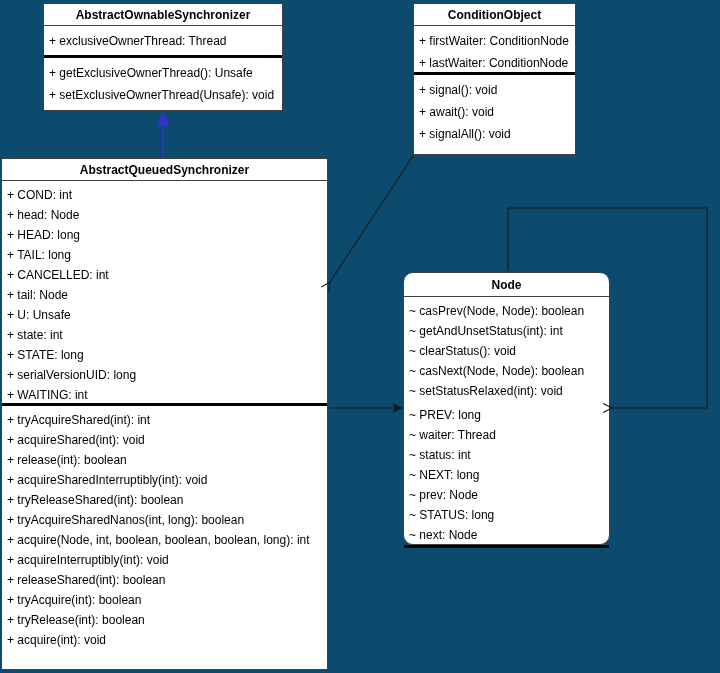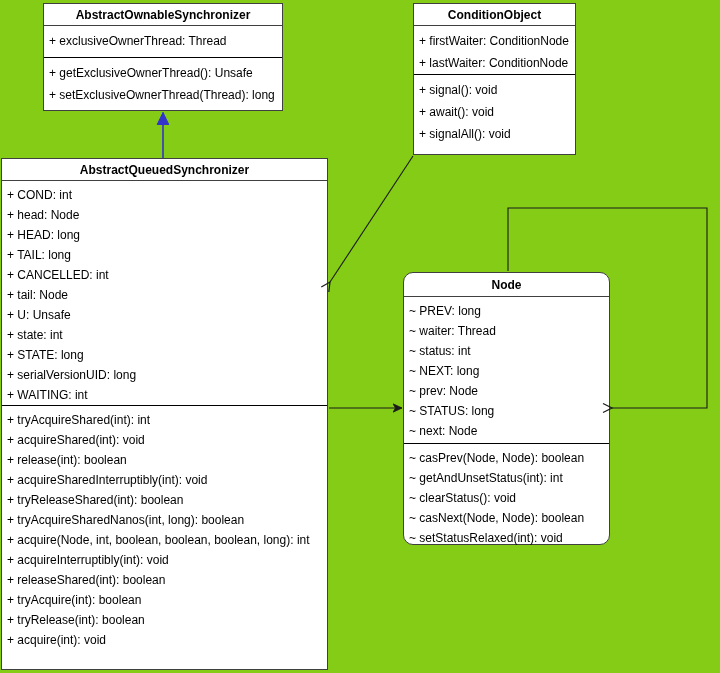--- a/index.html
+++ b/index.html
@@ -5,21 +5,21 @@
   html, body {
     margin: 0;
     padding: 0;
     background: #ffffff;
     font-family: "Liberation Sans", sans-serif;
   }
   .canvas {
     position: relative;
     width: 720px;
     height: 673px;
-    background: #84cc16;
+    background: #0c4a6e;
     overflow: hidden;
   }
   .uml-class {
     position: absolute;
     box-sizing: border-box;
     background: #ffffff;
     border: 1px solid #404040;
     z-index: 1;
   }
   .uml-title {
@@ -33,21 +33,21 @@
     justify-content: center;
     white-space: nowrap;
     overflow: hidden;
   }
   .uml-compartment {
     box-sizing: border-box;
     padding: 4px 0 0 0;
     overflow: hidden;
   }
   .uml-compartment.attrs {
-    border-bottom: 1px solid #000000;
+    border-bottom: 3px solid #000000;
   }
   .member {
     font-size: 12px;
     color: #000000;
     padding-left: 5px;
     white-space: nowrap;
   }
   .lh20 .member { line-height: 20px; }
   .lh22 .member { line-height: 22px; }
   
@@ -77,21 +77,21 @@
 
 <div class="canvas">
 
   <div class="uml-class lh22" id="class-aos">
     <div class="uml-title">AbstractOwnableSynchronizer</div>
     <div class="uml-compartment attrs">
         <div class="member">+ exclusiveOwnerThread: Thread</div>
       </div>
     <div class="uml-compartment methods">
         <div class="member">+ getExclusiveOwnerThread(): Unsafe</div>
-        <div class="member">+ setExclusiveOwnerThread(Thread): long</div>
+        <div class="member">+ setExclusiveOwnerThread(Unsafe): void</div>
       </div>
   </div>
 
   <div class="uml-class lh20" id="class-aqs">
     <div class="uml-title">AbstractQueuedSynchronizer</div>
     <div class="uml-compartment attrs">
         <div class="member">+ COND: int</div>
         <div class="member">+ head: Node</div>
         <div class="member">+ HEAD: long</div>
         <div class="member">+ TAIL: long</div>
@@ -127,35 +127,35 @@
       </div>
     <div class="uml-compartment methods">
         <div class="member">+ signal(): void</div>
         <div class="member">+ await(): void</div>
         <div class="member">+ signalAll(): void</div>
       </div>
   </div>
 
   <div class="uml-class lh20" id="class-node">
     <div class="uml-title">Node</div>
+    <div class="uml-compartment methods">
+        <div class="member">~ casPrev(Node, Node): boolean</div>
+        <div class="member">~ getAndUnsetStatus(int): int</div>
+        <div class="member">~ clearStatus(): void</div>
+        <div class="member">~ casNext(Node, Node): boolean</div>
+        <div class="member">~ setStatusRelaxed(int): void</div>
+      </div>
     <div class="uml-compartment attrs">
         <div class="member">~ PREV: long</div>
         <div class="member">~ waiter: Thread</div>
         <div class="member">~ status: int</div>
         <div class="member">~ NEXT: long</div>
         <div class="member">~ prev: Node</div>
         <div class="member">~ STATUS: long</div>
         <div class="member">~ next: Node</div>
-      </div>
-    <div class="uml-compartment methods">
-        <div class="member">~ casPrev(Node, Node): boolean</div>
-        <div class="member">~ getAndUnsetStatus(int): int</div>
-        <div class="member">~ clearStatus(): void</div>
-        <div class="member">~ casNext(Node, Node): boolean</div>
-        <div class="member">~ setStatusRelaxed(int): void</div>
       </div>
   </div>
 
   <svg class="edge-layer" viewBox="0 0 720 673" xmlns="http://www.w3.org/2000/svg">
     <defs>
       <marker id="m-open" markerUnits="userSpaceOnUse" markerWidth="14" markerHeight="14" refX="1.5" refY="6" orient="auto">
         <path d="M10.5 1.5 L1.5 6 L10.5 10.5" fill="none" stroke="#1a1a1a" stroke-width="1.2"></path>
       </marker>
       <marker id="m-classic" markerUnits="userSpaceOnUse" markerWidth="14" markerHeight="12" refX="9.5" refY="6" orient="auto">
         <path d="M0.5 1.8 L9.5 6 L0.5 10.2 L3 6 Z" fill="#1a1a1a" stroke="#1a1a1a" stroke-width="0.8"></path>

